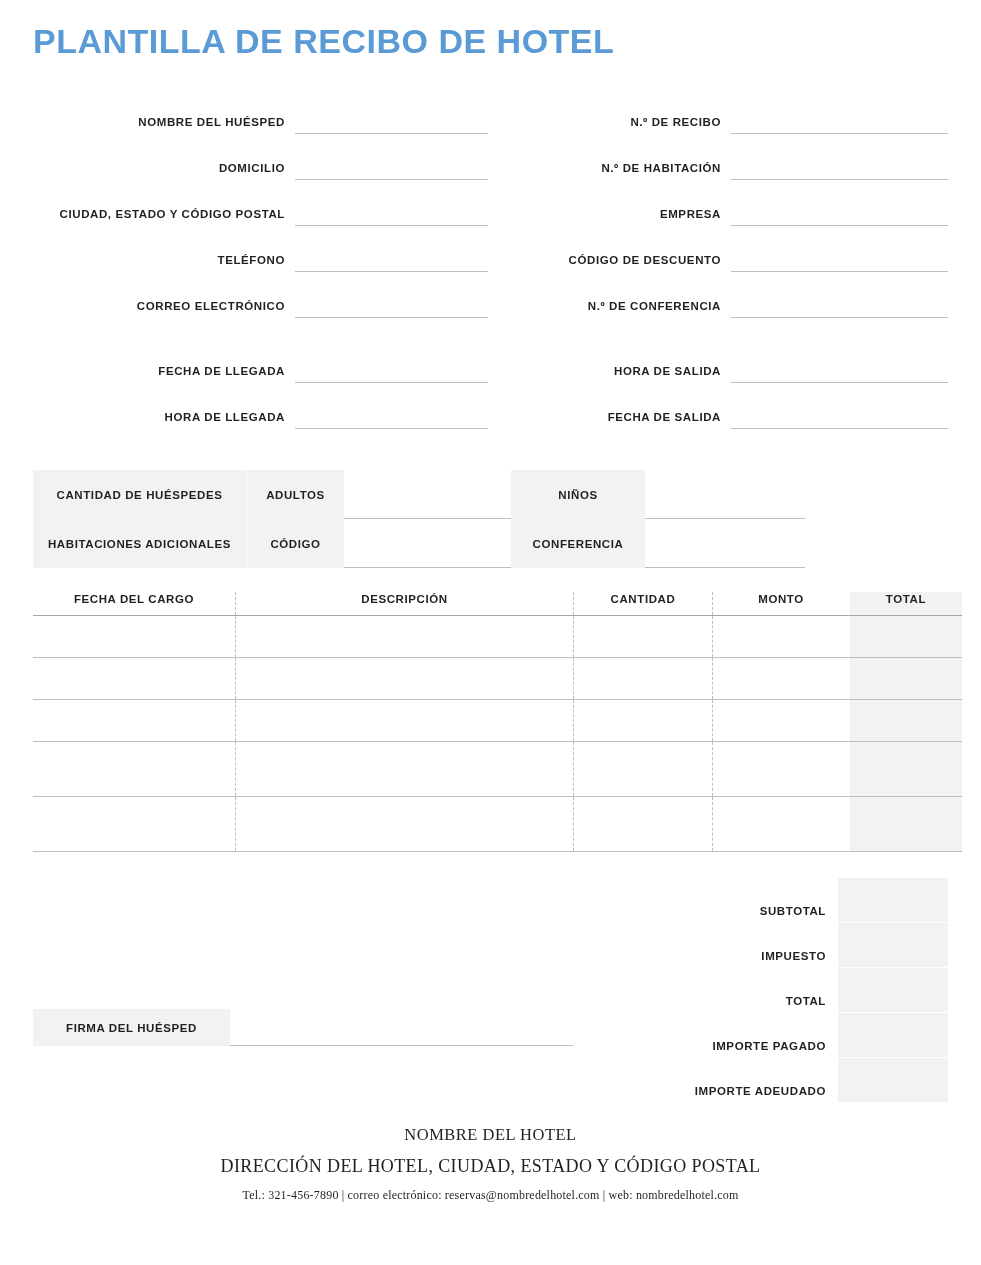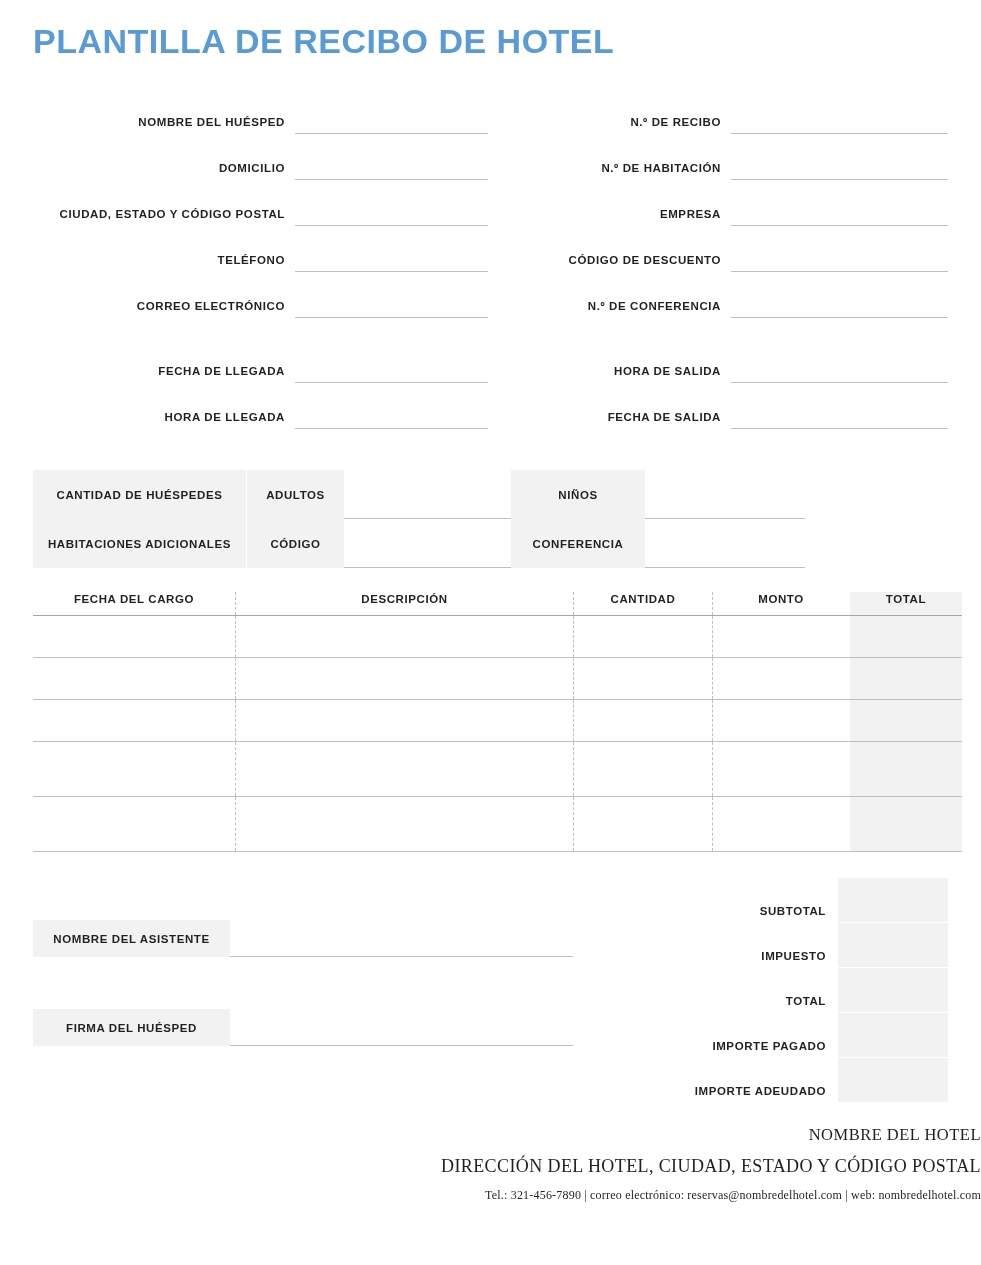--- a/index.html
+++ b/index.html
@@ -205,21 +205,21 @@
     flex: 1;
     border-bottom: 1px solid #bfbfbf;
   }
 
   
   .footer {
     position: absolute;
     left: 0;
     right: 0;
     top: 1125px;
-    text-align: right;
+    text-align: center;
     font-family: "Liberation Serif", serif;
   }
   .footer div { color: #231f20; }
   .foot-1 { font-size: 16.5px; letter-spacing: 0.5px; margin-bottom: 11px; }
   .foot-2 { font-size: 18px; letter-spacing: 0.4px; margin-bottom: 11px; }
   .foot-3 { font-size: 12px; letter-spacing: 0.2px; }
 </style>
 </head>
 <body>
 
@@ -381,26 +381,20 @@
     </div>
     <div class="tot-row">
       <div class="tot-label">IMPORTE PAGADO</div>
       <div class="tot-box"></div>
     </div>
     <div class="tot-row">
       <div class="tot-label">IMPORTE ADEUDADO</div>
       <div class="tot-box"></div>
     </div>
 
-    <div class="sig-block" style="top:42px;">
-      <div class="sig-row">
-        <div class="sig-lbl">NOMBRE DEL ASISTENTE</div>
-        <div class="sig-line"></div>
-      </div>
-    </div>
 
     <div class="sig-block" style="top:131px;">
       <div class="sig-row">
         <div class="sig-lbl">FIRMA DEL HUÉSPED</div>
         <div class="sig-line"></div>
       </div>
     </div>
 
   </div>
 

